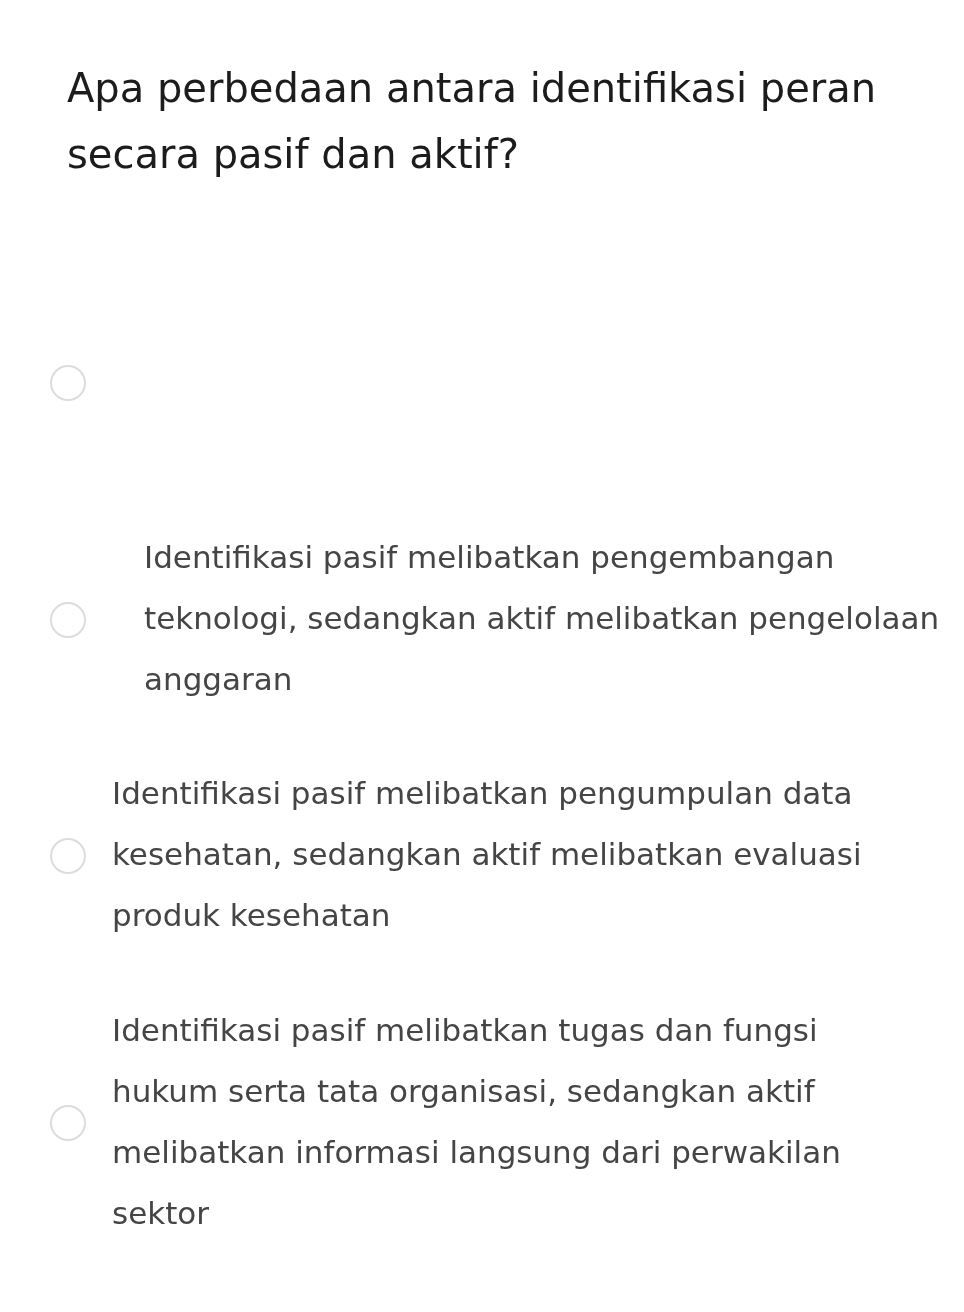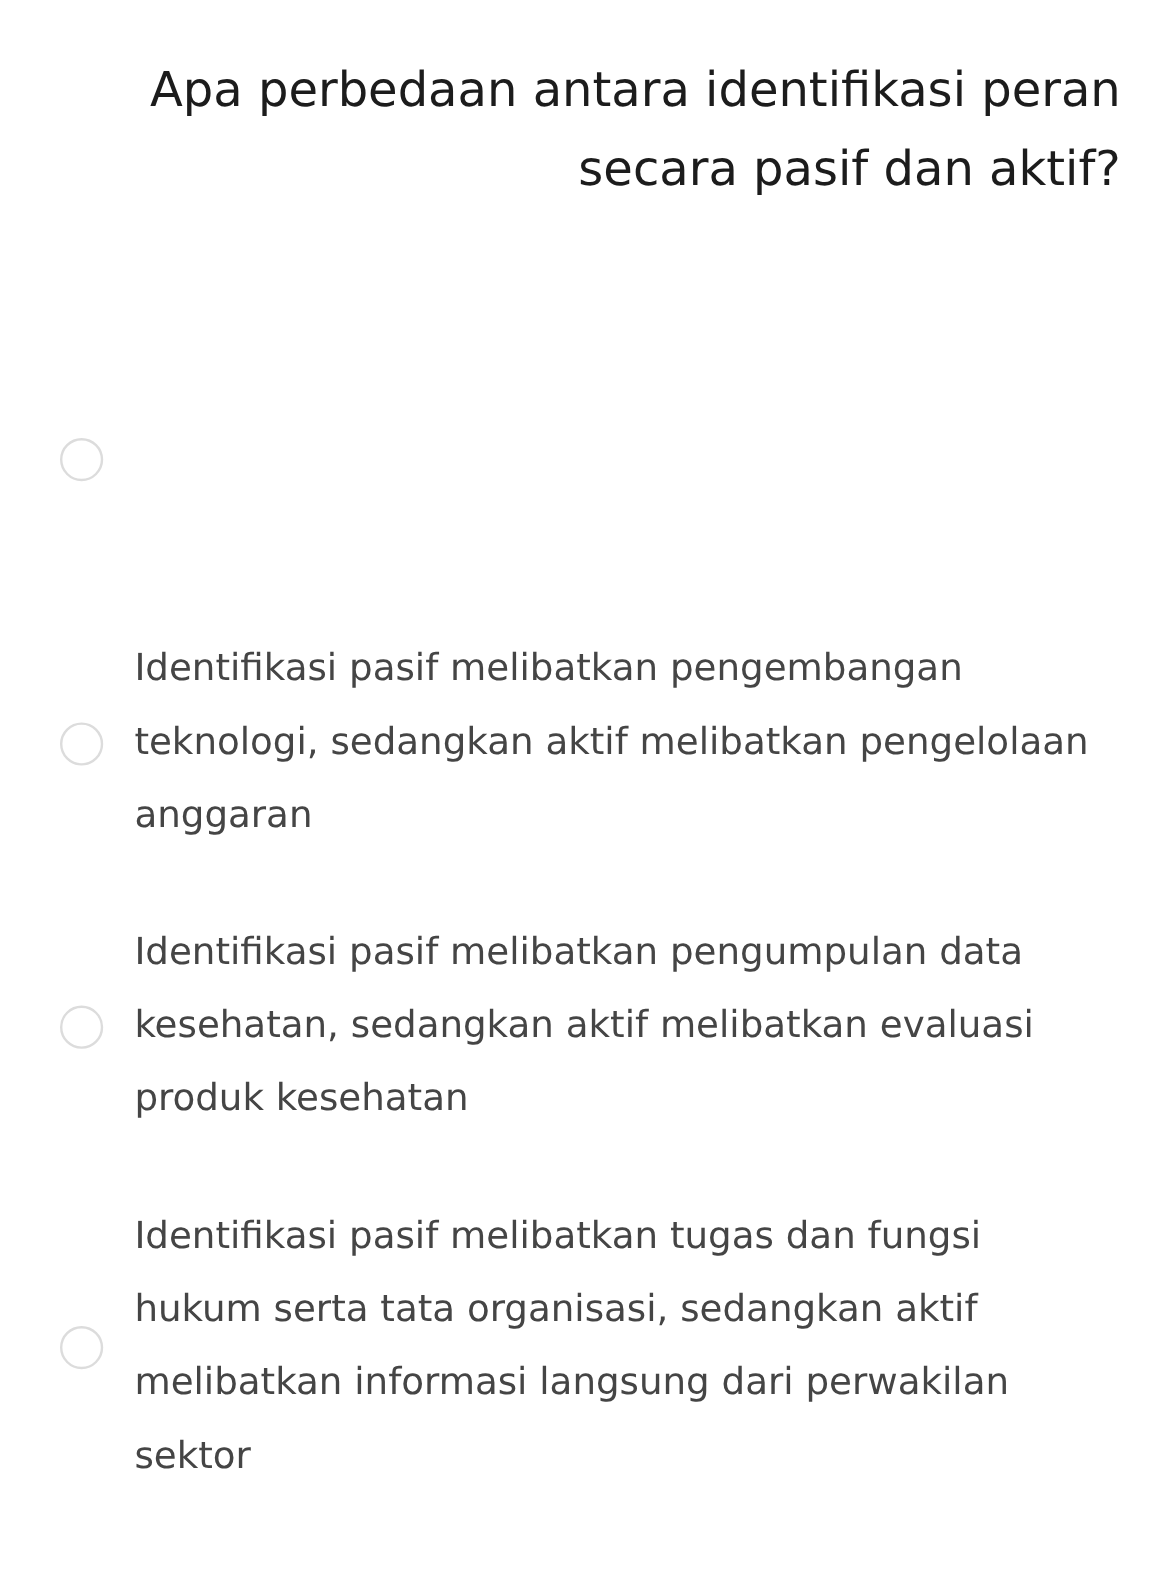--- a/index.html
+++ b/index.html
@@ -17,22 +17,21 @@
     .question {
       position: absolute;
       left: 50px;
       top: 38px;
       width: 880px;
       font-size: 40px;
       line-height: 66px;
       color: #1c1c1c;
       font-weight: 400;
       letter-spacing: 0px;
-      margin: 4px;
-      text-align: right;
+      margin: 17px;
     }
     .option {
       position: absolute;
       left: 0;
       width: 964px;
       cursor: pointer;
     }
     .radio {
       position: absolute;
       left: 50px;
@@ -57,21 +56,21 @@
 <body>
 
 <h1 class="question">Apa perbedaan antara identifikasi peran secara pasif dan aktif?</h1>
 
 <div class="option" style="top:290px; height:190px;">
   <span class="radio" style="top:75px;"></span>
 </div>
 
 <div class="option" style="top:527px; height:190px;">
   <span class="radio" style="top:75px;"></span>
-  <p class="option-text" style="top:0;">Identifikasi pasif melibatkan pengembangan teknologi, sedangkan aktif melibatkan pengelolaan anggaran</p>
+  <p class="option-text" style="top:0;margin-left:32px;">Identifikasi pasif melibatkan pengembangan teknologi, sedangkan aktif melibatkan pengelolaan anggaran</p>
 </div>
 
 <div class="option" style="top:763px; height:190px;">
   <span class="radio" style="top:75px;"></span>
   <p class="option-text" style="top:0;">Identifikasi pasif melibatkan pengumpulan data kesehatan, sedangkan aktif melibatkan evaluasi produk kesehatan</p>
 </div>
 
 <div class="option" style="top:1000px; height:250px;">
   <span class="radio" style="top:105px;"></span>
   <p class="option-text" style="top:0;">Identifikasi pasif melibatkan tugas dan fungsi hukum serta tata organisasi, sedangkan aktif melibatkan informasi langsung dari perwakilan sektor</p>

